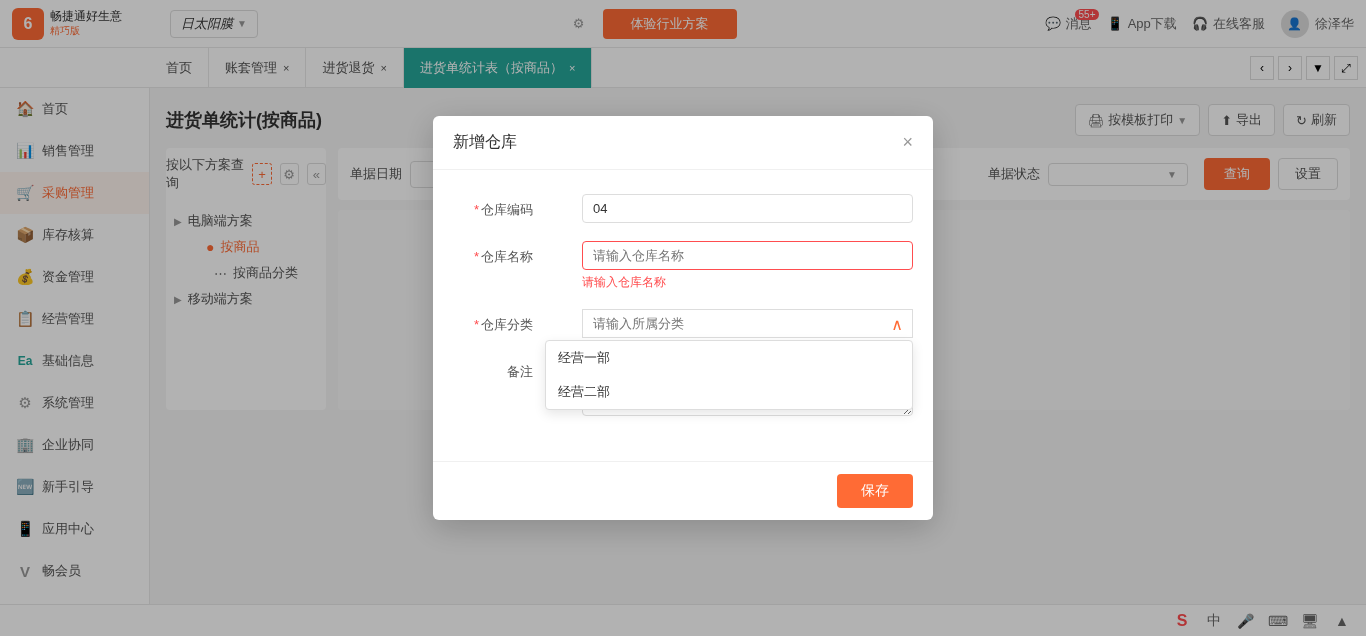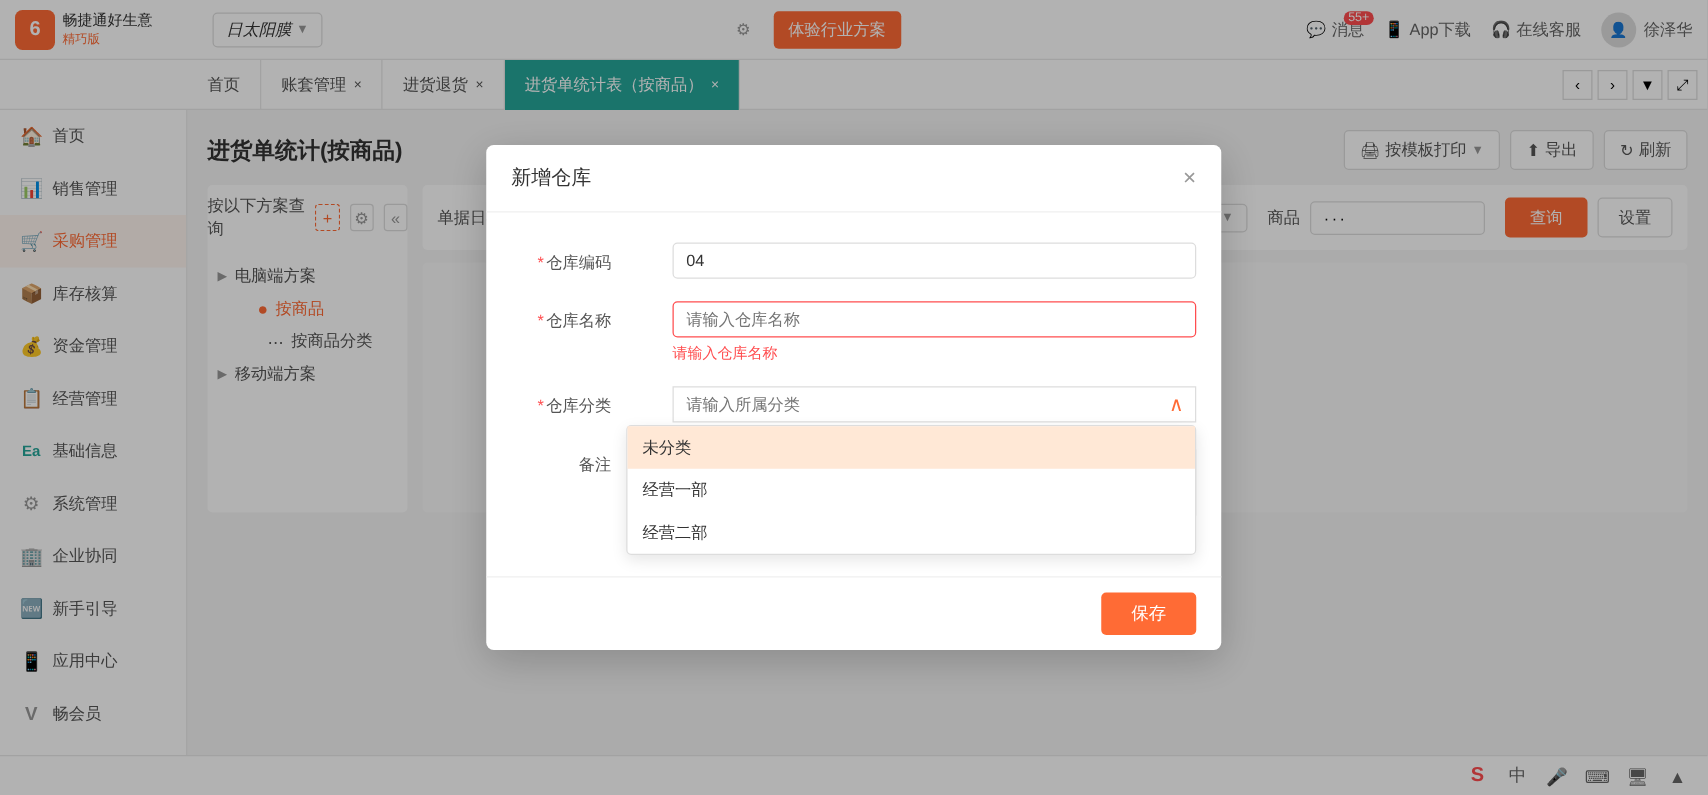--- a/index.html
+++ b/index.html
@@ -54,21 +54,21 @@
       display: flex;
       align-items: center;
       justify-content: center;
       gap: 12px;
     }
     .trial-btn {
       background: #ff6b35;
       color: white;
       border: none;
       border-radius: 4px;
-      padding: 6px 12px;
+      padding: 6px 28px;
       font-size: 13px;
       cursor: pointer;
     }
     .header-right {
       display: flex;
       align-items: center;
       gap: 16px;
       font-size: 13px;
       color: #666;
     }
@@ -224,21 +224,21 @@
     }
 
     
     .dialog {
       position: fixed;
       top: 50%;
       left: 50%;
       transform: translate(-50%, -50%);
       background: #fff;
       border-radius: 6px;
-      width: 588px;
+      width: 500px;
       z-index: 200;
       box-shadow: 0 8px 32px rgba(0,0,0,0.2);
     }
     .dialog-header {
       display: flex;
       align-items: center;
       justify-content: space-between;
       padding: 16px 20px;
       border-bottom: 1px solid #f0f0f0;
     }
@@ -546,26 +546,20 @@
           <span class="filter-label">付款条件</span>
           <div class="filter-input" style="display:flex;align-items:center;cursor:pointer;"></div>
         </div>
         <div class="filter-item" style="margin-left:auto;">
           <span class="filter-label">单据状态</span>
           <div class="filter-select">
             <span></span>
             <span class="chevron">▼</span>
           </div>
         </div>
-        <div class="filter-item">
-          <span class="filter-label">商品</span>
-          <div class="filter-input" style="display:flex;align-items:center;cursor:pointer;">
-            <span style="letter-spacing:2px;">···</span>
-          </div>
-        </div>
         <div style="display:flex;gap:8px;">
           <button class="query-btn">查询</button>
           <button class="setting-btn">设置</button>
         </div>
       </div>
 
       <div class="table-area" style="padding:12px;opacity:0.5;min-height:200px;">
         <div style="text-align:center;padding:60px;color:#bbb;font-size:13px;">
           <div style="margin-bottom:12px;">🔍</div>
           <div>用[过滤]条件来缩小分析范围</div>
@@ -601,21 +595,20 @@
 
     <div class="form-row">
       <span class="form-label required">仓库分类</span>
       <div class="form-control" style="position:relative;">
         <div class="select-wrapper">
           <input class="select-input" type="text" placeholder="请输入所属分类" style="">
           <span class="select-arrow">∧</span>
         </div>
 
         <div class="dropdown-list">
-          <div class="dropdown-item highlighted">未分类</div>
           <div class="dropdown-item">经营一部</div>
           <div class="dropdown-item">经营二部</div>
         </div>
       </div>
     </div>
 
     <div class="form-row">
       <span class="form-label">备注</span>
       <div class="form-control">
         <textarea class="form-textarea" style=""></textarea>

